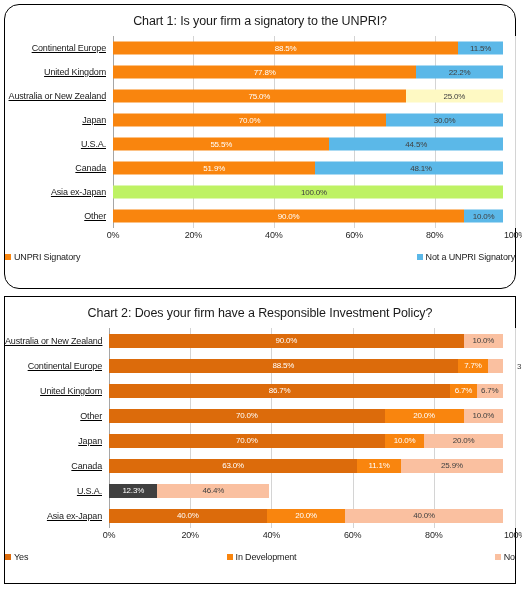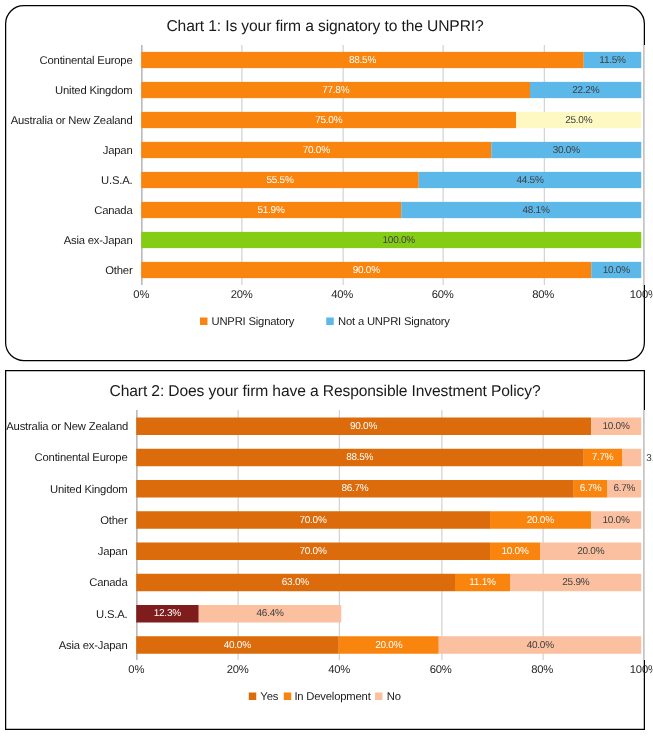--- a/index.html
+++ b/index.html
@@ -48,20 +48,21 @@
     margin-top: 8px;
   }
   .rows {
     position: relative;
   }
   .row {
     display: flex;
     align-items: center;
     height: 24px;
     position: relative;
+    text-decoration: underline;
   }
   #panel-2 .row { height: 25px; }
 
   .cat-label {
     width: 108px;
     flex: 0 0 108px;
     text-align: right;
     padding-right: 7px;
     box-sizing: border-box;
     font-size: 9px;
@@ -77,21 +78,21 @@
   .bar-track {
     flex: 1 1 auto;
     position: relative;
     height: 24px;
   }
   #panel-2 .bar-track { height: 25px; }
 
   .bar-inner {
     position: absolute;
     left: 0;
-    right: 2px;
+    right: 12px;
     top: 50%;
     transform: translateY(-50%);
     height: 13px;
     display: flex;
   }
   #panel-2 .bar-inner { height: 14px; }
 
   .seg {
     height: 100%;
     display: flex;
@@ -142,21 +143,21 @@
     transform: translateX(-50%);
     font-size: 9px;
     color: #262626;
     white-space: nowrap;
     letter-spacing: -0.2px;
   }
 
   
   .legend {
     display: flex;
-    justify-content: center;
+    justify-content: space-between;
     align-items: center;
     gap: 26px;
     margin-top: 6px;
     font-size: 9px;
     color: #1a1a1a;
   }
   #panel-2 .legend { gap: 4px; }
   .legend-item {
     display: flex;
     align-items: center;
@@ -238,21 +239,21 @@
               <div class="bar-inner">
                 <div class="seg" style="width: 51.9%; background: rgb(249, 133, 14); color: rgb(255, 255, 255);">51.9%</div>
                 <div class="seg" style="width: 48.1%; background: rgb(91, 184, 232); color: rgb(64, 64, 64); padding-left: 24px;">48.1%</div>
               </div>
             </div>
           </div>
           <div class="row">
             <div class="cat-label">Asia ex-Japan</div>
             <div class="bar-track">
               <div class="bar-inner">
-                <div class="seg" style="width: 100%; background: #84cc16; color: rgb(64, 64, 64); padding-left: 12px;">100.0%</div>
+                <div class="seg" style="width: 100%; background: #bef264; color: rgb(64, 64, 64); padding-left: 12px;">100.0%</div>
               </div>
             </div>
           </div>
           <div class="row">
             <div class="cat-label">Other</div>
             <div class="bar-track">
               <div class="bar-inner">
                 <div class="seg" style="width: 90%; background: rgb(249, 133, 14); color: rgb(255, 255, 255);">90.0%</div>
                 <div class="seg" style="width: 10%; background: rgb(91, 184, 232); color: rgb(64, 64, 64);">10.0%</div>
               </div>
@@ -349,21 +350,21 @@
                 <div class="seg" style="width: 63%; background: rgb(220, 107, 11); color: rgb(255, 255, 255);">63.0%</div>
                 <div class="seg" style="width: 11.1%; background: rgb(249, 133, 14); color: rgb(255, 255, 255);">11.1%</div>
                 <div class="seg" style="width: 25.9%; background: rgb(250, 192, 160); color: rgb(64, 64, 64);">25.9%</div>
               </div>
             </div>
           </div>
           <div class="row">
             <div class="cat-label">U.S.A.</div>
             <div class="bar-track">
               <div class="bar-inner">
-                <div class="seg" style="width: 12.3%; background: #7f1d1d; color: rgb(255, 255, 255);">12.3%</div>
+                <div class="seg" style="width: 12.3%; background: #404040; color: rgb(255, 255, 255);">12.3%</div>
                 <div class="seg" style="width: 28.4%; background: rgb(250, 192, 160); color: rgb(64, 64, 64);">46.4%</div>
               </div>
             </div>
           </div>
           <div class="row">
             <div class="cat-label">Asia ex-Japan</div>
             <div class="bar-track">
               <div class="bar-inner">
                 <div class="seg" style="width: 40%; background: rgb(220, 107, 11); color: rgb(255, 255, 255);">40.0%</div>
                 <div class="seg" style="width: 20%; background: rgb(249, 133, 14); color: rgb(255, 255, 255);">20.0%</div>

